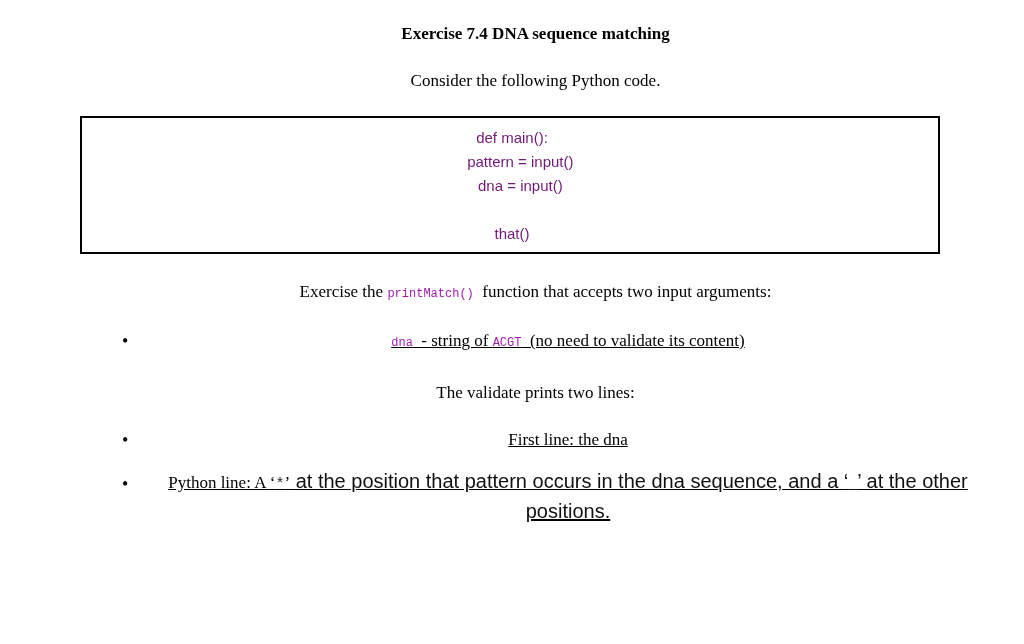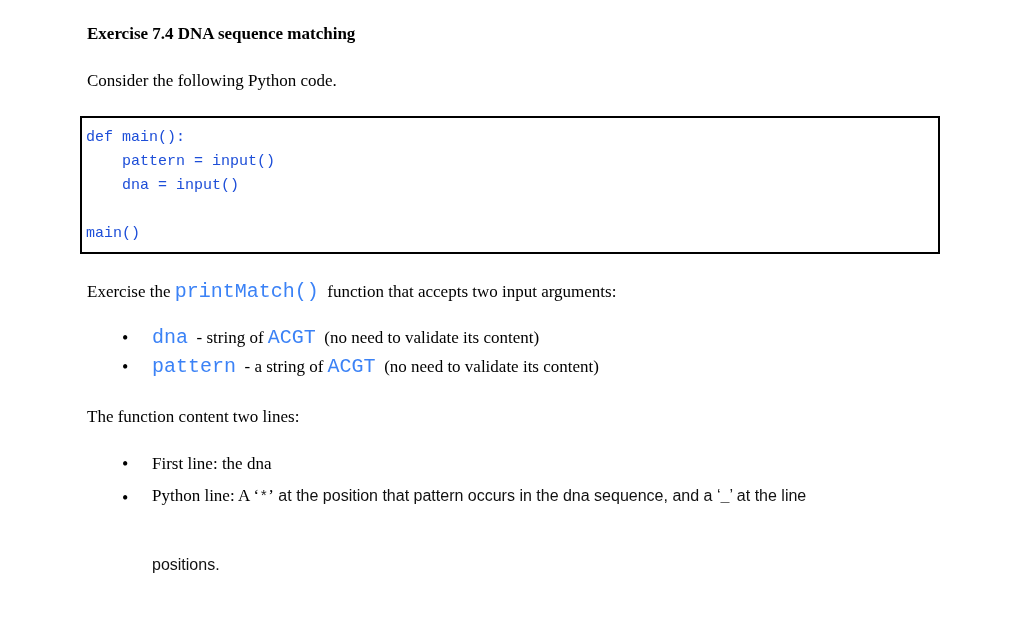--- a/index.html
+++ b/index.html
@@ -1,15 +1,15 @@
 <!DOCTYPE html>
 <html><head>
 <meta charset="utf-8">
 <style>
-  * { box-sizing: content-box; }
+  * { box-sizing: content-box; text-align: center; }
   html, body { margin: 0; padding: 0; background: #ffffff; }
   .page {
     position: relative;
     width: 1024px;
     height: 644px;
     background: #ffffff;
     color: #000000;
     font-family: "Liberation Serif", serif;
     overflow: hidden;
   }
@@ -25,108 +25,107 @@
     margin: 27px 0 3px 7px;
     font-size: 17px;
     line-height: 20px;
   }
 
   .codebox {
     margin-top: 25px;
     width: 852px;
     border: 2px solid #000000;
     padding: 8px 0 6px 4px;
-    font-family: Liberation Mono, monospace;
+    font-family: Liberation Sans, sans-serif;
     font-size: 15px;
-    color: #1d4ed8;
+    color: #701a75;
   }
   .code-line {
     white-space: pre;
     line-height: 24px;
     min-height: 24px;
   }
 
   .implement, .prints-heading {
     margin: 27px 0 0 7px;
     font-size: 17px;
     line-height: 21px;
   }
   .prints-heading { margin-top: 29px; }
 
   ul.doc-list {
     list-style: none;
     margin: 26px 0 0 0;
     padding: 0;
+    text-decoration: underline;
   }
   ul.doc-list.out { margin-top: 27px; }
   ul.doc-list li {
     position: relative;
     padding-left: 72px;
     font-size: 17px;
     line-height: 20px;
     margin-bottom: 9px;
   }
   ul.doc-list li::before {
     content: "\2022";
     position: absolute;
     left: 42px;
     top: 0;
     font-size: 18px;
   }
-  ul.doc-list.out li { margin-bottom: 8px; }
+  ul.doc-list.out li { margin-bottom: 18px; }
   ul.doc-list.out li.multi { line-height: 27px; margin-bottom: 0; }
   ul.doc-list.out li.multi::before { top: 3px; }
 
   .mono {
     font-family: "Liberation Mono", monospace;
-    font-size: 20px;
-    color: #3b82f6;
+    font-size: 12px;
+    color: #a21caf;
   }
   .mono-sm {
     font-family: "Liberation Mono", monospace;
     font-size: 15px;
     color: #1a1a1a;
   }
   .sans {
     font-family: "Liberation Sans", sans-serif;
-    font-size: 16px;
+    font-size: 20px;
     color: #111111;
-    margin-top: 40px;
   }
   .serif { font-family: "Liberation Serif", serif; }
 </style>
 </head>
 <body>
 
 <div class="page">
   <div class="content">
 
     <h1 class="title">Exercise 7.4 DNA sequence matching</h1>
 
     <p class="intro">Consider the following Python code.</p>
 
     <div class="codebox">
       <div class="code-line">def main():</div>
       <div class="code-line">    pattern = input()</div>
       <div class="code-line">    dna = input()</div>
       <div class="code-line"></div>
-      <div class="code-line">main()</div>
+      <div class="code-line">that()</div>
     </div>
 
     <p class="implement"><span>Exercise the </span><span class="mono">printMatch()</span><span>&nbsp; function that accepts two input arguments:</span></p>
 
     <ul class="doc-list args">
       <li><span class="mono">dna</span><span>&nbsp; - string of </span><span class="mono">ACGT</span><span>&nbsp; (no need to validate its content)</span></li>
-      <li><span class="mono">pattern</span><span>&nbsp; - a string of </span><span class="mono">ACGT</span><span>&nbsp; (no need to validate its content)</span></li>
     </ul>
 
-    <p class="prints-heading">The function content two lines:</p>
+    <p class="prints-heading">The validate prints two lines:</p>
 
     <ul class="doc-list out">
       <li>First line: the dna</li>
       <li class="multi">
-        <div><span class="serif">Python line: A </span><span class="serif">‘</span><span class="mono-sm">*</span><span class="serif">’</span><span class="sans"> at the position that pattern occurs in the dna sequence, and a </span><span class="sans">‘</span><span class="mono-sm">_</span><span class="sans">’</span><span class="sans"> at the line</span></div>
+        <div><span class="serif">Python line: A </span><span class="serif">‘</span><span class="mono-sm">*</span><span class="serif">’</span><span class="sans"> at the position that pattern occurs in the dna sequence, and a </span><span class="sans">‘</span><span class="mono-sm">_</span><span class="sans">’</span><span class="sans"> at the other</span></div>
         <div class="sans">positions.</div>
       </li>
     </ul>
 
   </div>
 </div>
 
 </body></html>

